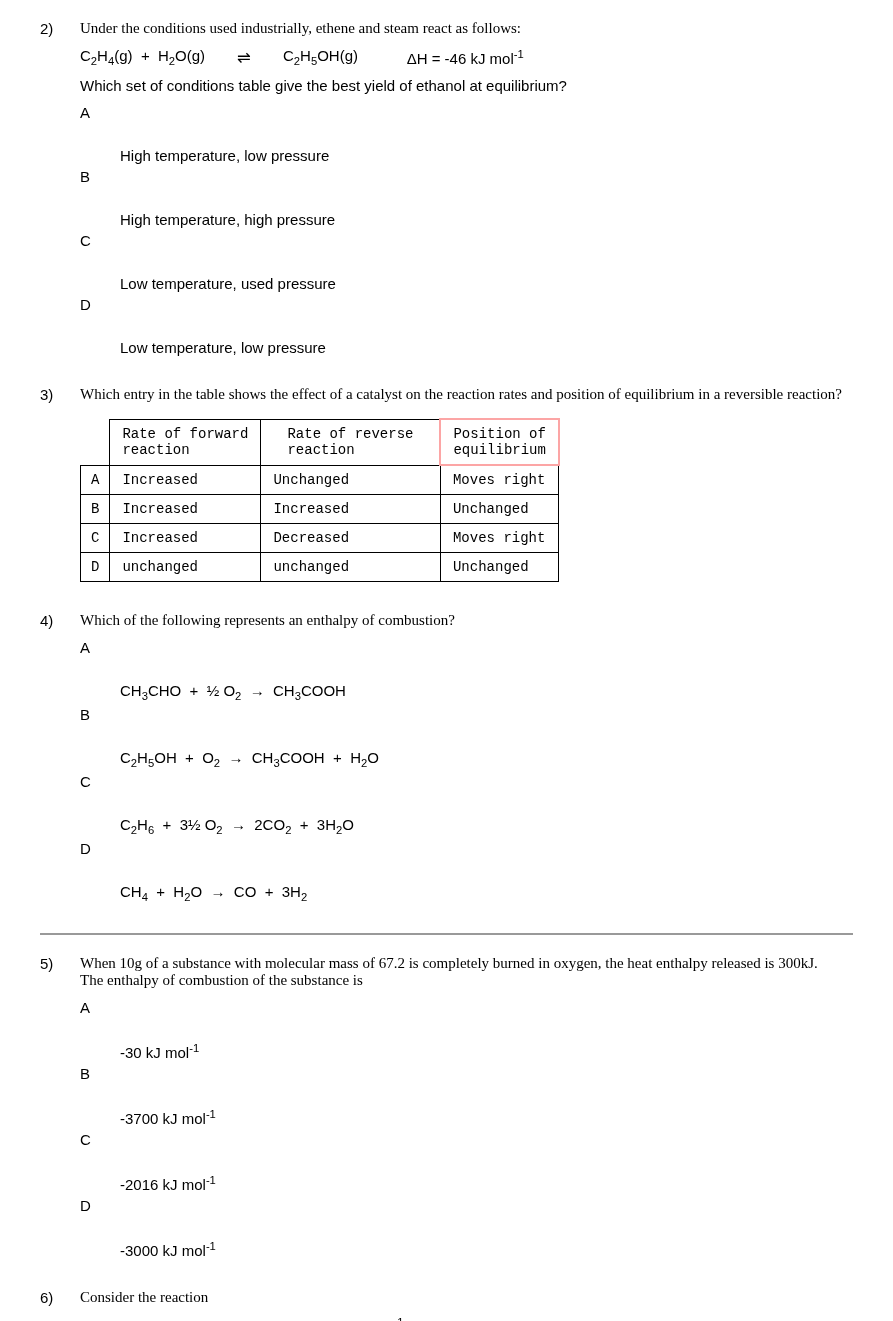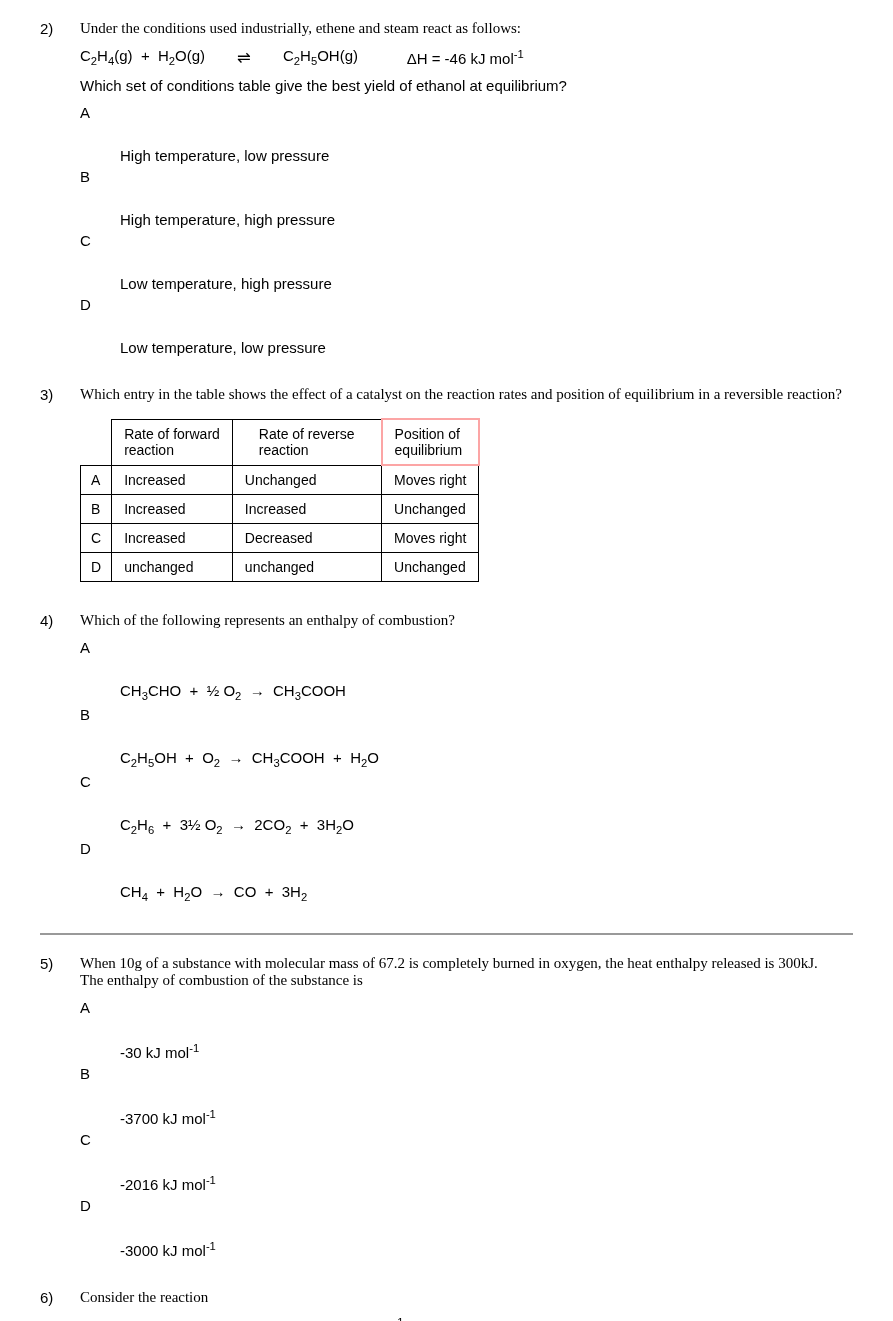--- a/index.html
+++ b/index.html
@@ -51,20 +51,21 @@
       min-width: 20px;
       font-weight: normal;
     }
     .option-text {
       flex: 1;
       margin-top: 43px;
     }
     
     .table-container {
       margin: 15px 0 18px 40px;
+      font-family: Liberation Mono, monospace;
     }
     table {
       border-collapse: collapse;
       font-size: 14px;
     }
     table td, table th {
       border: 1px solid #000;
       padding: 6px 12px;
       vertical-align: top;
     }
@@ -120,21 +121,21 @@
     <div class="option-row">
       <span class="option-letter">A</span>
       <span class="option-text">High temperature, low pressure</span>
     </div>
     <div class="option-row">
       <span class="option-letter">B</span>
       <span class="option-text">High temperature, high pressure</span>
     </div>
     <div class="option-row">
       <span class="option-letter">C</span>
-      <span class="option-text">Low temperature, high pressure</span>
+      <span class="option-text">Low temperature, used pressure</span>
     </div>
     <div class="option-row">
       <span class="option-letter">D</span>
       <span class="option-text">Low temperature, low pressure</span>
     </div>
   </div>
 </div>
 
 <div class="question-block">
   <div class="question-header">

